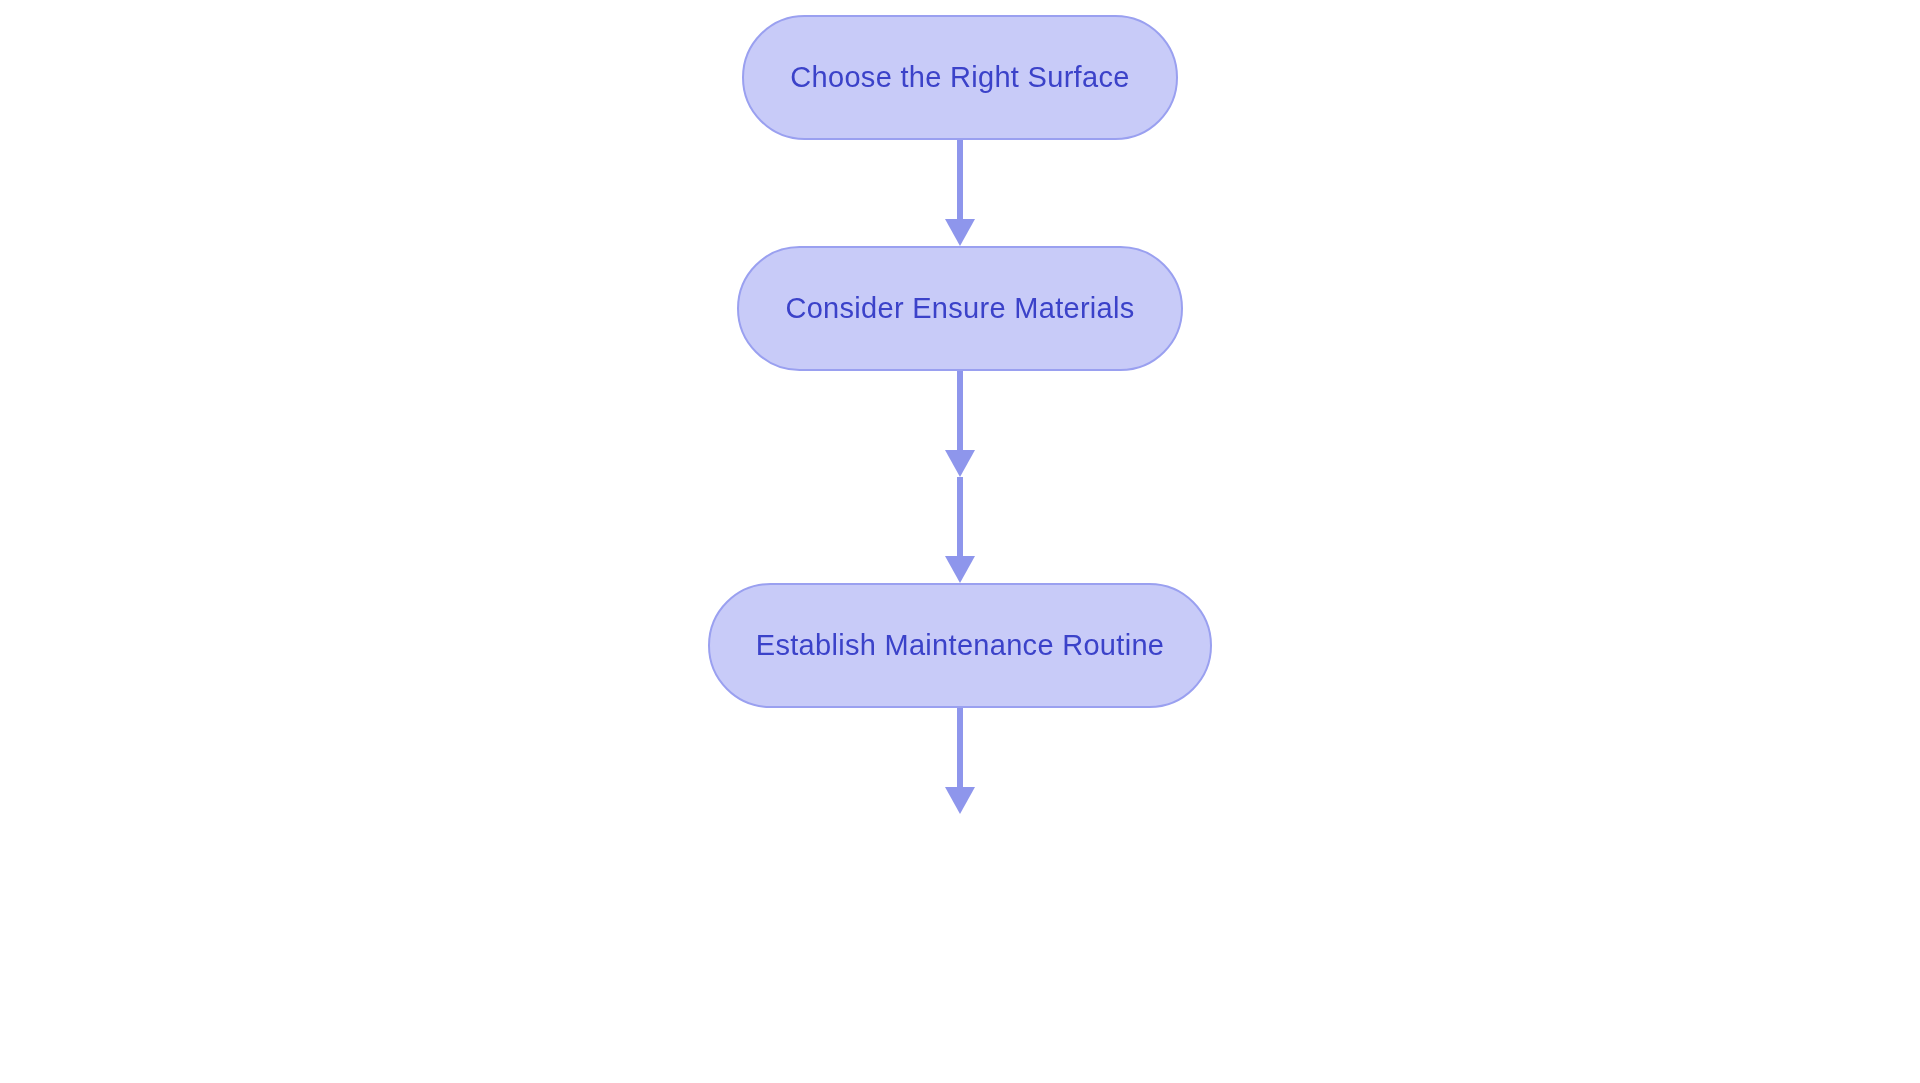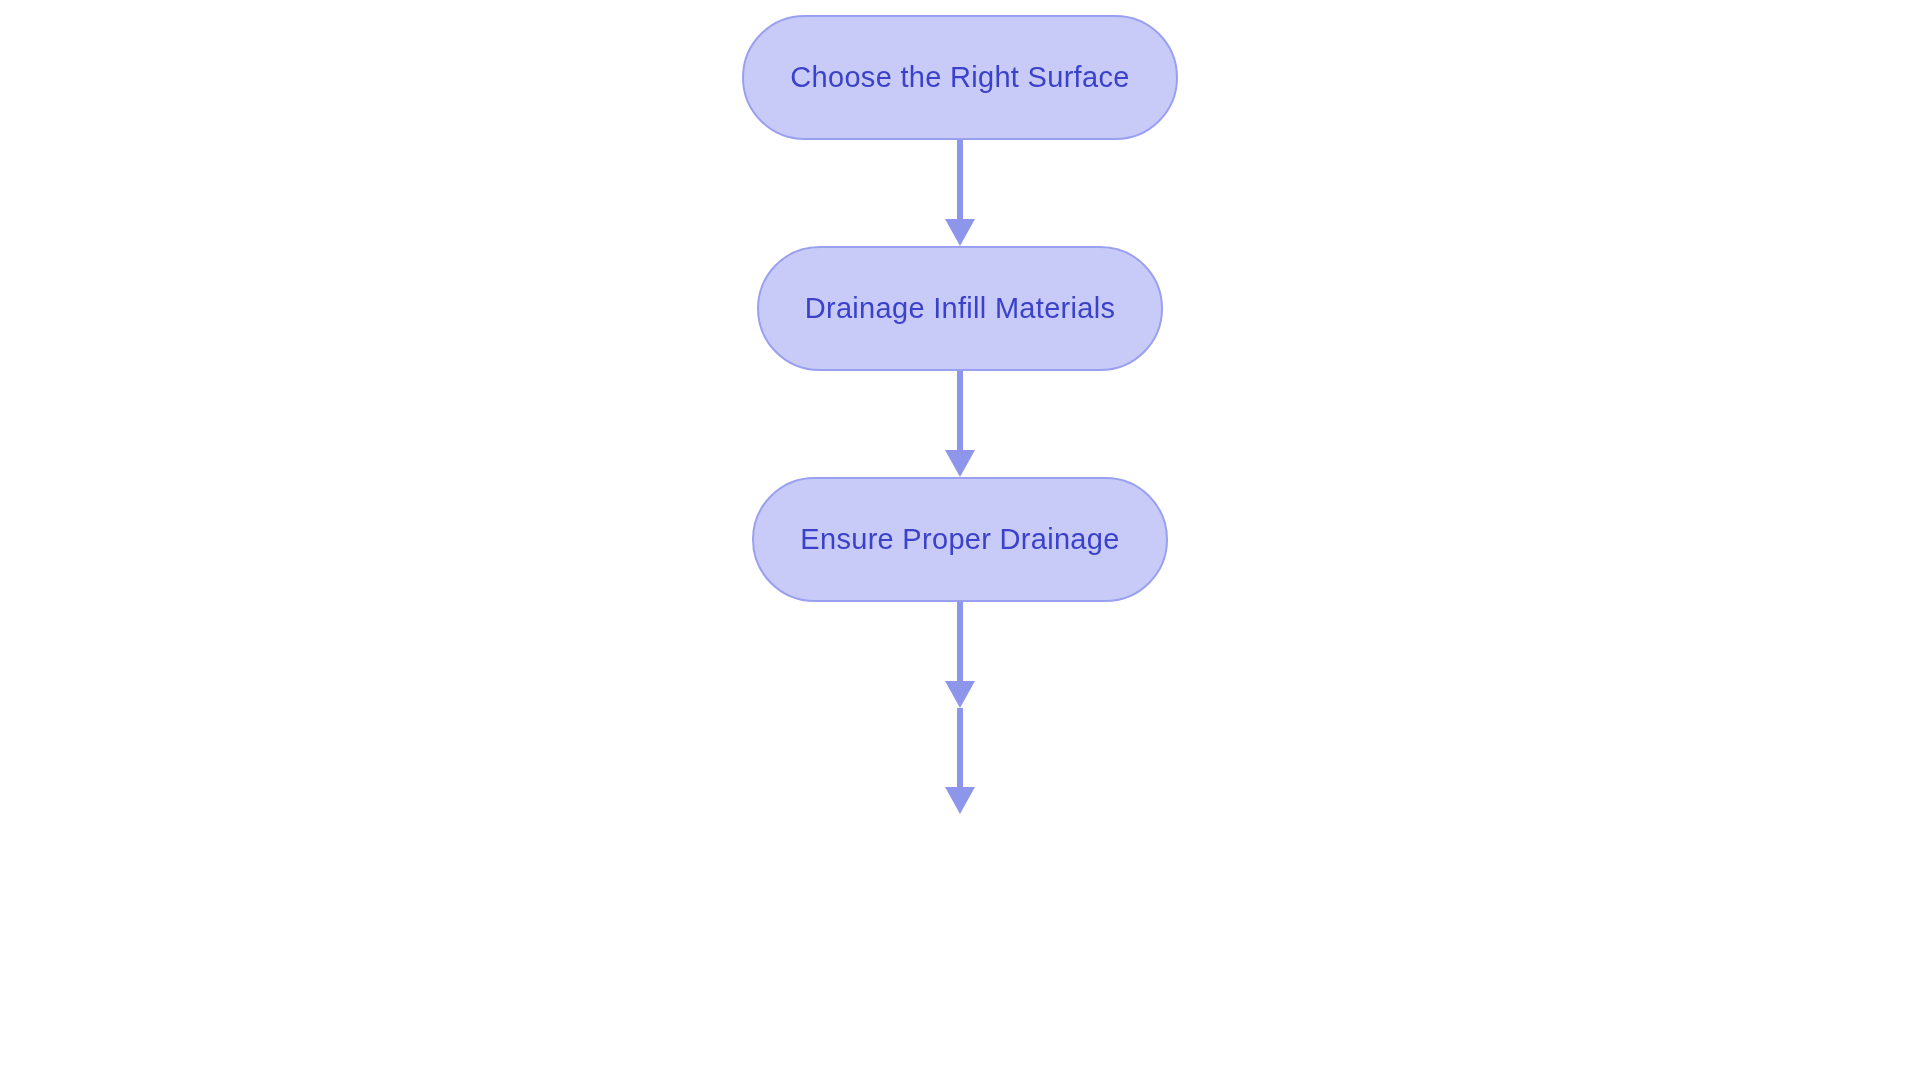--- a/index.html
+++ b/index.html
@@ -74,37 +74,37 @@
   <div class="node">
     <span class="label">Choose the Right Surface</span>
   </div>
 
   <div class="arrow">
     <div class="shaft"></div>
     <div class="head"></div>
   </div>
 
   <div class="node">
-    <span class="label">Drainage Infill Materials</span>
-  </div>
-
-  <div class="arrow">
-    <div class="shaft"></div>
-    <div class="head"></div>
-  </div>
-
-  <div class="node">
-    <span class="label">Ensure Proper Drainage</span>
+    <span class="label">Consider Ensure Materials</span>
   </div>
 
   <div class="arrow">
     <div class="shaft"></div>
     <div class="head"></div>
   </div>
 
 
   <div class="arrow">
     <div class="shaft"></div>
     <div class="head"></div>
   </div>
 
+  <div class="node">
+    <span class="label">Establish Maintenance Routine</span>
+  </div>
+
+  <div class="arrow">
+    <div class="shaft"></div>
+    <div class="head"></div>
+  </div>
+
 
 </div>
 
 </body></html>

